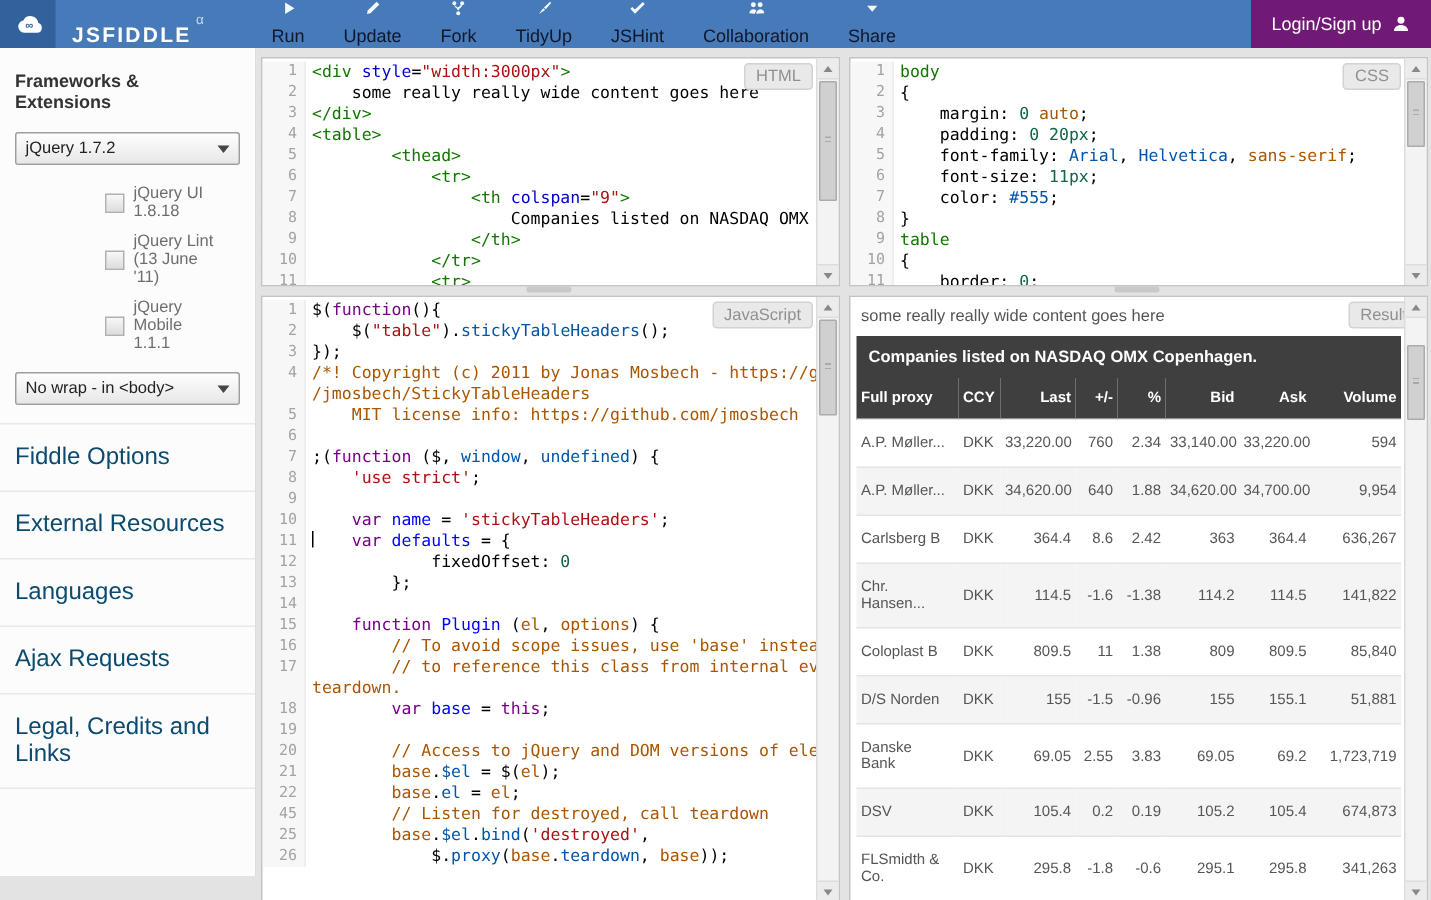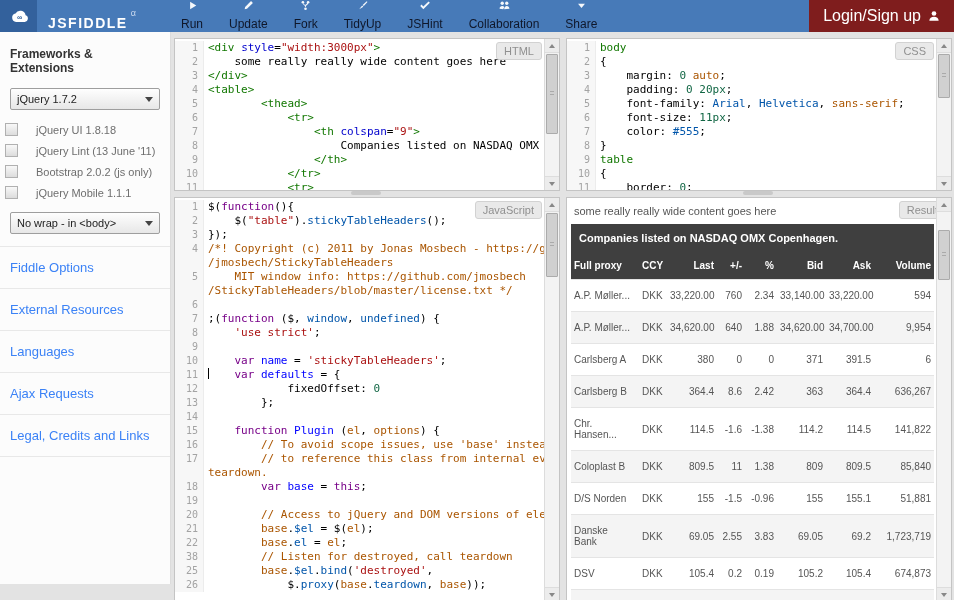--- a/index.html
+++ b/index.html
@@ -9,32 +9,32 @@
   
   .topbar{position:absolute;top:0;left:0;right:0;height:32px;background:#477ab8;display:flex;align-items:stretch;color:#fff;z-index:10;}
   .logo-box{width:37px;background:#33619c;display:flex;align-items:center;justify-content:center;cursor:pointer;}
   .logo-box svg{width:22px;height:16px;}
   .brand{display:flex;align-items:center;padding-left:11px;width:120px;}
   .brand-text{font-size:14px;font-weight:bold;letter-spacing:1.5px;color:#fff;margin-top:13px;}
   .brand-suffix{font-size:9px;color:#c9d9ef;margin:-7px 0 0 3px;}
   .nav{display:flex;align-items:stretch;}
   .nav-item{display:flex;align-items:center;gap:6px;padding:0 13px;font-size:12px;color:#0f172a;cursor:pointer;flex-direction:column;}
   .nav-ic svg{width:11px;height:11px;fill:#fff;display:block;opacity:.95;}
-  .login{margin-left:auto;background:#7f1d1d;display:flex;align-items:center;gap:7px;padding:0 14px;font-size:16px;cursor:pointer;}
+  .login{margin-left:auto;background:#701a75;display:flex;align-items:center;gap:7px;padding:0 14px;font-size:12px;cursor:pointer;}
   .login svg{width:12px;height:12px;fill:#fff;}
 
   
   .sidebar{position:absolute;top:32px;left:0;width:170px;bottom:16px;background:#fcfcfc;border-right:1px solid #dcdcdc;}
   .side-head{font-size:12px;font-weight:bold;color:#333;padding:15px 10px 10px;}
   .select{margin:3px 10px 9px;height:20px;border:1px solid #9e9e9e;border-radius:2px;background:linear-gradient(#fefefe,#e7e7e7);display:flex;align-items:center;justify-content:space-between;padding:0 6px;font-size:11px;color:#222;cursor:pointer;}
   .sel-caret{width:0;height:0;border-left:4px solid transparent;border-right:4px solid transparent;border-top:5px solid #444;}
-  .ext-row{display:flex;align-items:center;gap:18px;padding:4px 5px;font-size:11px;color:#6e6e6e;}
+  .ext-row{display:flex;align-items:center;gap:6px;padding:4px 22px;font-size:11px;color:#6e6e6e;margin-left:48px;}
   .cb{width:11px;height:11px;flex:none;border:1px solid #b0b0b0;background:linear-gradient(#f8f8f8,#dcdcdc);cursor:pointer;}
   .side-sections{margin-top:12px;border-top:1px solid #e8e8e8;}
-  .side-section{padding:13px 10px;border-bottom:1px solid #e8e8e8;font-size:13px;color:#3b82f6;cursor:pointer;}
+  .side-section{padding:13px 10px;border-bottom:1px solid #e8e8e8;font-size:16px;color:#0c4a6e;cursor:pointer;}
 
   
   .panel{position:absolute;background:#fff;border:1px solid #c4c4c4;overflow:hidden;}
   #panel-html{left:174px;top:38px;width:384px;height:151px;}
   #panel-css{left:566px;top:38px;width:384px;height:151px;}
   #panel-js{left:174px;top:197px;width:384px;height:403px;}
   #panel-result{left:566px;top:197px;width:384px;height:403px;}
   .panel-tab{position:absolute;top:3px;right:17px;background:#e9e9e9;border:1px solid #d2d2d2;border-radius:3px;color:#909090;font-size:11px;padding:2px 7px;z-index:3;}
   .result-tab{right:5px;z-index:1;}
 
@@ -171,24 +171,20 @@
         <div class="ext-row">
           <span class="cb"></span>
           <span>jQuery UI 1.8.18</span>
         </div>
         <div class="ext-row">
           <span class="cb"></span>
           <span>jQuery Lint (13 June '11)</span>
         </div>
         <div class="ext-row">
           <span class="cb"></span>
-          <span>Bootstrap 2.0.2 (js only)</span>
-        </div>
-        <div class="ext-row">
-          <span class="cb"></span>
           <span>jQuery Mobile 1.1.1</span>
         </div>
       </div>
     <div class="select" style="margin-top:9px;">
       <span>No wrap - in &lt;body&gt;</span>
       <span class="sel-caret"></span>
     </div>
     <div class="side-sections">
         <div class="side-section">Fiddle Options</div>
         <div class="side-section">External Resources</div>
@@ -333,25 +329,21 @@
         <div class="cl">
           <span class="ln">4</span>
           <span class="ct"><span class="o">/*! Copyright (c) 2011 by Jonas Mosbech - https://github.com</span></span>
         </div>
         <div class="cl">
           <span class="ln"></span>
           <span class="ct"><span class="o">/jmosbech/StickyTableHeaders</span></span>
         </div>
         <div class="cl">
           <span class="ln">5</span>
-          <span class="ct"><span class="o">    MIT window info: https://github.com/jmosbech</span></span>
-        </div>
-        <div class="cl">
-          <span class="ln"></span>
-          <span class="ct"><span class="o">/StickyTableHeaders/blob/master/license.txt */</span></span>
+          <span class="ct"><span class="o">    MIT license info: https://github.com/jmosbech</span></span>
         </div>
         <div class="cl">
           <span class="ln">6</span>
           <span class="ct"></span>
         </div>
         <div class="cl">
           <span class="ln">7</span>
           <span class="ct"><span class="k">;(</span><span class="p">function</span><span class="k"> ($, </span><span class="v">window</span><span class="k">, </span><span class="v">undefined</span><span class="k">) {</span></span>
         </div>
         <div class="cl">
@@ -412,21 +404,21 @@
         </div>
         <div class="cl">
           <span class="ln">21</span>
           <span class="ct"><span class="k">        </span><span class="o">base</span><span class="k">.</span><span class="v">$el</span><span class="k"> = $(</span><span class="o">el</span><span class="k">);</span></span>
         </div>
         <div class="cl">
           <span class="ln">22</span>
           <span class="ct"><span class="k">        </span><span class="o">base</span><span class="k">.</span><span class="v">el</span><span class="k"> = </span><span class="o">el</span><span class="k">;</span></span>
         </div>
         <div class="cl">
-          <span class="ln">38</span>
+          <span class="ln">45</span>
           <span class="ct"><span class="k">        </span><span class="o">// Listen for destroyed, call teardown</span></span>
         </div>
         <div class="cl">
           <span class="ln">25</span>
           <span class="ct"><span class="k">        </span><span class="o">base</span><span class="k">.</span><span class="v">$el</span><span class="k">.</span><span class="v">bind</span><span class="k">(</span><span class="r">'destroyed'</span><span class="k">,</span></span>
         </div>
         <div class="cl">
           <span class="ln">26</span>
           <span class="ct"><span class="k">            $.</span><span class="v">proxy</span><span class="k">(</span><span class="o">base</span><span class="k">.</span><span class="v">teardown</span><span class="k">, </span><span class="o">base</span><span class="k">));</span></span>
         </div>
@@ -487,30 +479,20 @@
               <td class="tl name">A.P. Møller...</td>
               <td class="tl">DKK</td>
               <td class="tr">34,620.00</td>
               <td class="tr">640</td>
               <td class="tr">1.88</td>
               <td class="tr">34,620.00</td>
               <td class="tr">34,700.00</td>
               <td class="tr">9,954</td>
             </tr>
             <tr>
-              <td class="tl name">Carlsberg A</td>
-              <td class="tl">DKK</td>
-              <td class="tr">380</td>
-              <td class="tr">0</td>
-              <td class="tr">0</td>
-              <td class="tr">371</td>
-              <td class="tr">391.5</td>
-              <td class="tr">6</td>
-            </tr>
-            <tr>
               <td class="tl name">Carlsberg B</td>
               <td class="tl">DKK</td>
               <td class="tr">364.4</td>
               <td class="tr">8.6</td>
               <td class="tr">2.42</td>
               <td class="tr">363</td>
               <td class="tr">364.4</td>
               <td class="tr">636,267</td>
             </tr>
             <tr>

